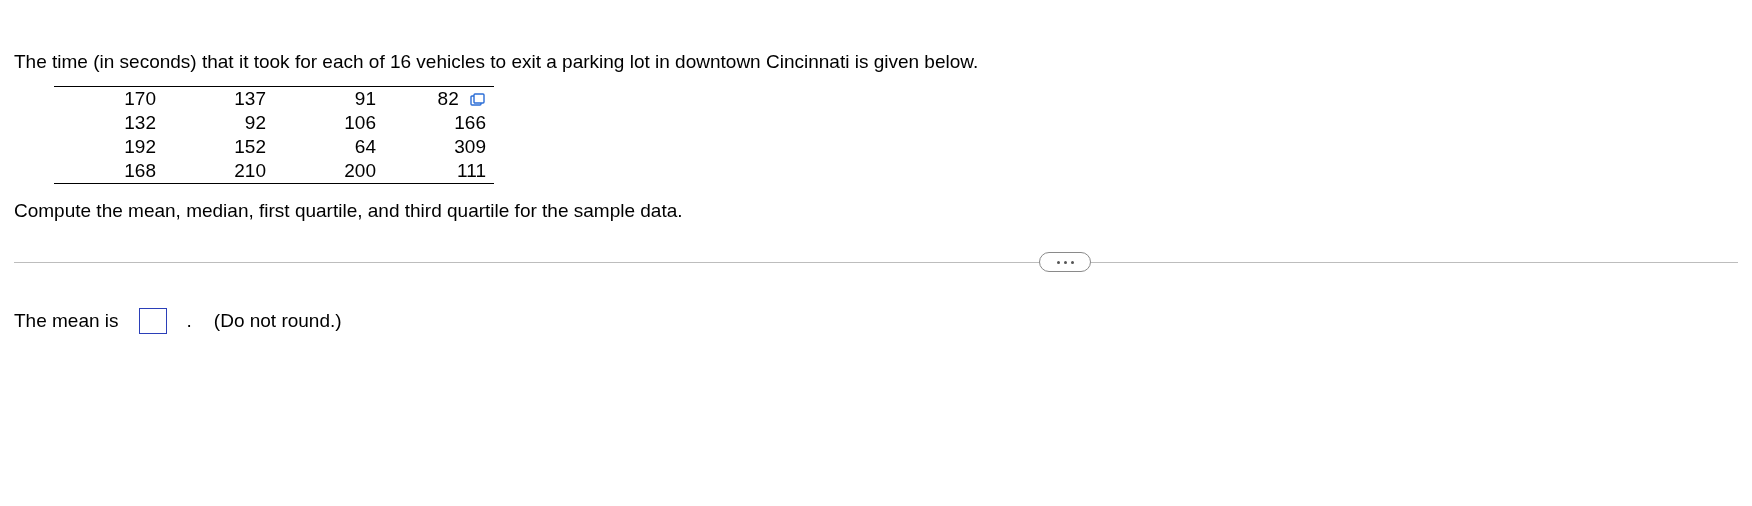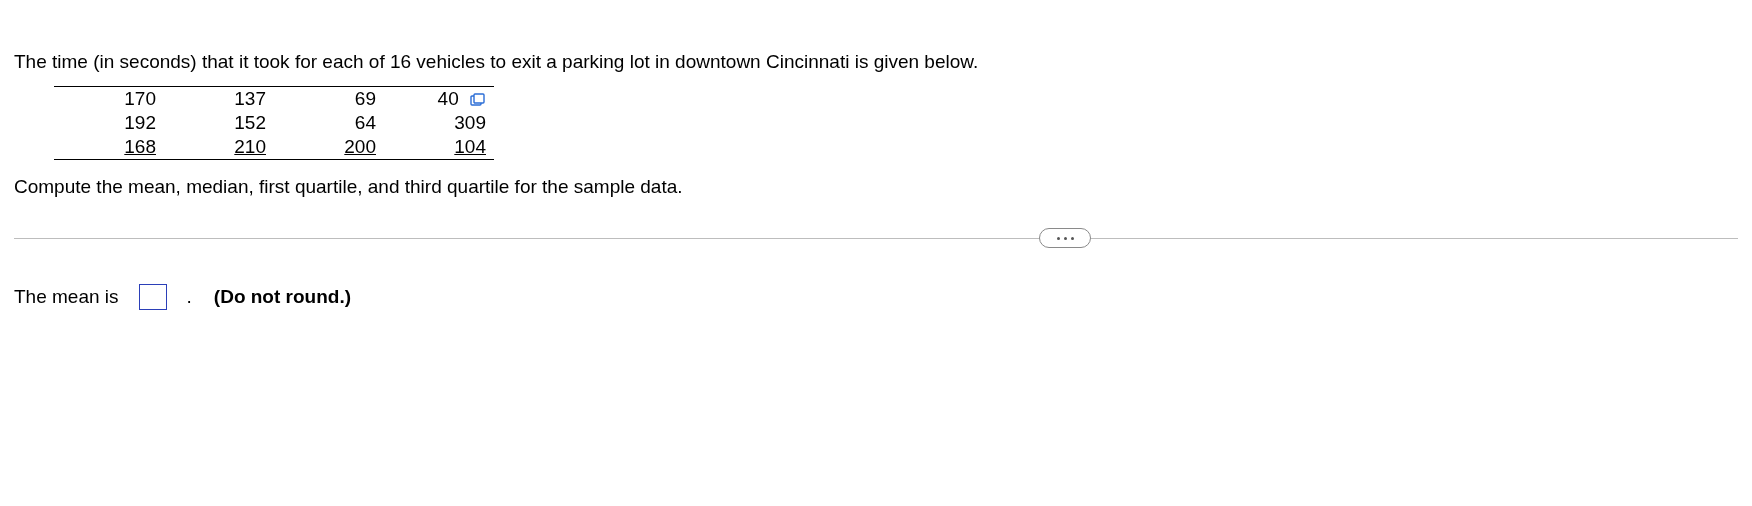--- a/index.html
+++ b/index.html
@@ -12,21 +12,21 @@
       width: 1752px;
     }
     .prompt-text { margin-bottom: 10px; line-height: 1.4; margin-top: 41px; }
     .data-table {
       margin-left: 40px;
       margin-top: 6px;
       margin-bottom: 14px;
       border-collapse: collapse;
     }
     .data-table tr:first-child td { border-top: 1.5px solid #000; }
-    .data-table tr:last-child td  { border-bottom: 1.5px solid #000; text-decoration: underline; }
+    .data-table tr:last-child td  { border-bottom: 1.5px solid #000; }
     .data-table td {
       padding: 1px 8px;
       width: 110px;
       text-align: right;
       font-variant-numeric: tabular-nums;
     }
     .copy-icon {
       display: inline-block;
       vertical-align: middle;
       margin-left: 6px;
@@ -74,54 +74,60 @@
     }
     .answer-input {
       width: 28px;
       height: 26px;
       border: 1.5px solid #2b3fb8;
       background: #fff;
       font-size: 16px;
       text-align: center;
       padding: 0;
     }
-    .hint-text { margin-left: 2px; font-weight: bold; }
+    .hint-text { margin-left: 2px; }
   </style>
 </head>
 <body>
 
 <div class="prompt-text">The time (in seconds) that it took for each of 16 vehicles to exit a parking lot in downtown Cincinnati is given below.</div>
 
 <table class="data-table">
   <tbody>
       <tr>
     <td>170</td>
     <td>137</td>
-    <td>69</td>
+    <td>91</td>
     <td>
-      <span>40</span>
+      <span>82</span>
       <span class="copy-icon">
         <svg width="16" height="14" viewBox="0 0 16 14">
           <rect x="1" y="3" width="10" height="9" rx="1" fill="none" stroke="#2b6dd6" stroke-width="1.4"></rect>
           <rect x="4" y="1" width="10" height="9" rx="1" fill="#fff" stroke="#2b6dd6" stroke-width="1.4"></rect>
         </svg>
       </span>
     </td>
+  </tr>
+  <tr>
+    <td>132</td>
+    <td>92</td>
+    <td>106</td>
+    <td>166</td>
   </tr>
   <tr>
     <td>192</td>
     <td>152</td>
     <td>64</td>
     <td>309</td>
   </tr>
   <tr>
     <td>168</td>
     <td>210</td>
     <td>200</td>
-    <td>104</td>
+    <td>111</td>
   </tr>
 </tbody>
   </table>
 
 <div class="instruction">Compute the mean, median, first quartile, and third quartile for the sample data.</div>
 
 <div class="divider-wrap">
   <div class="divider-line"></div>
   <div class="divider-pill">
     <span class="dot"></span>

